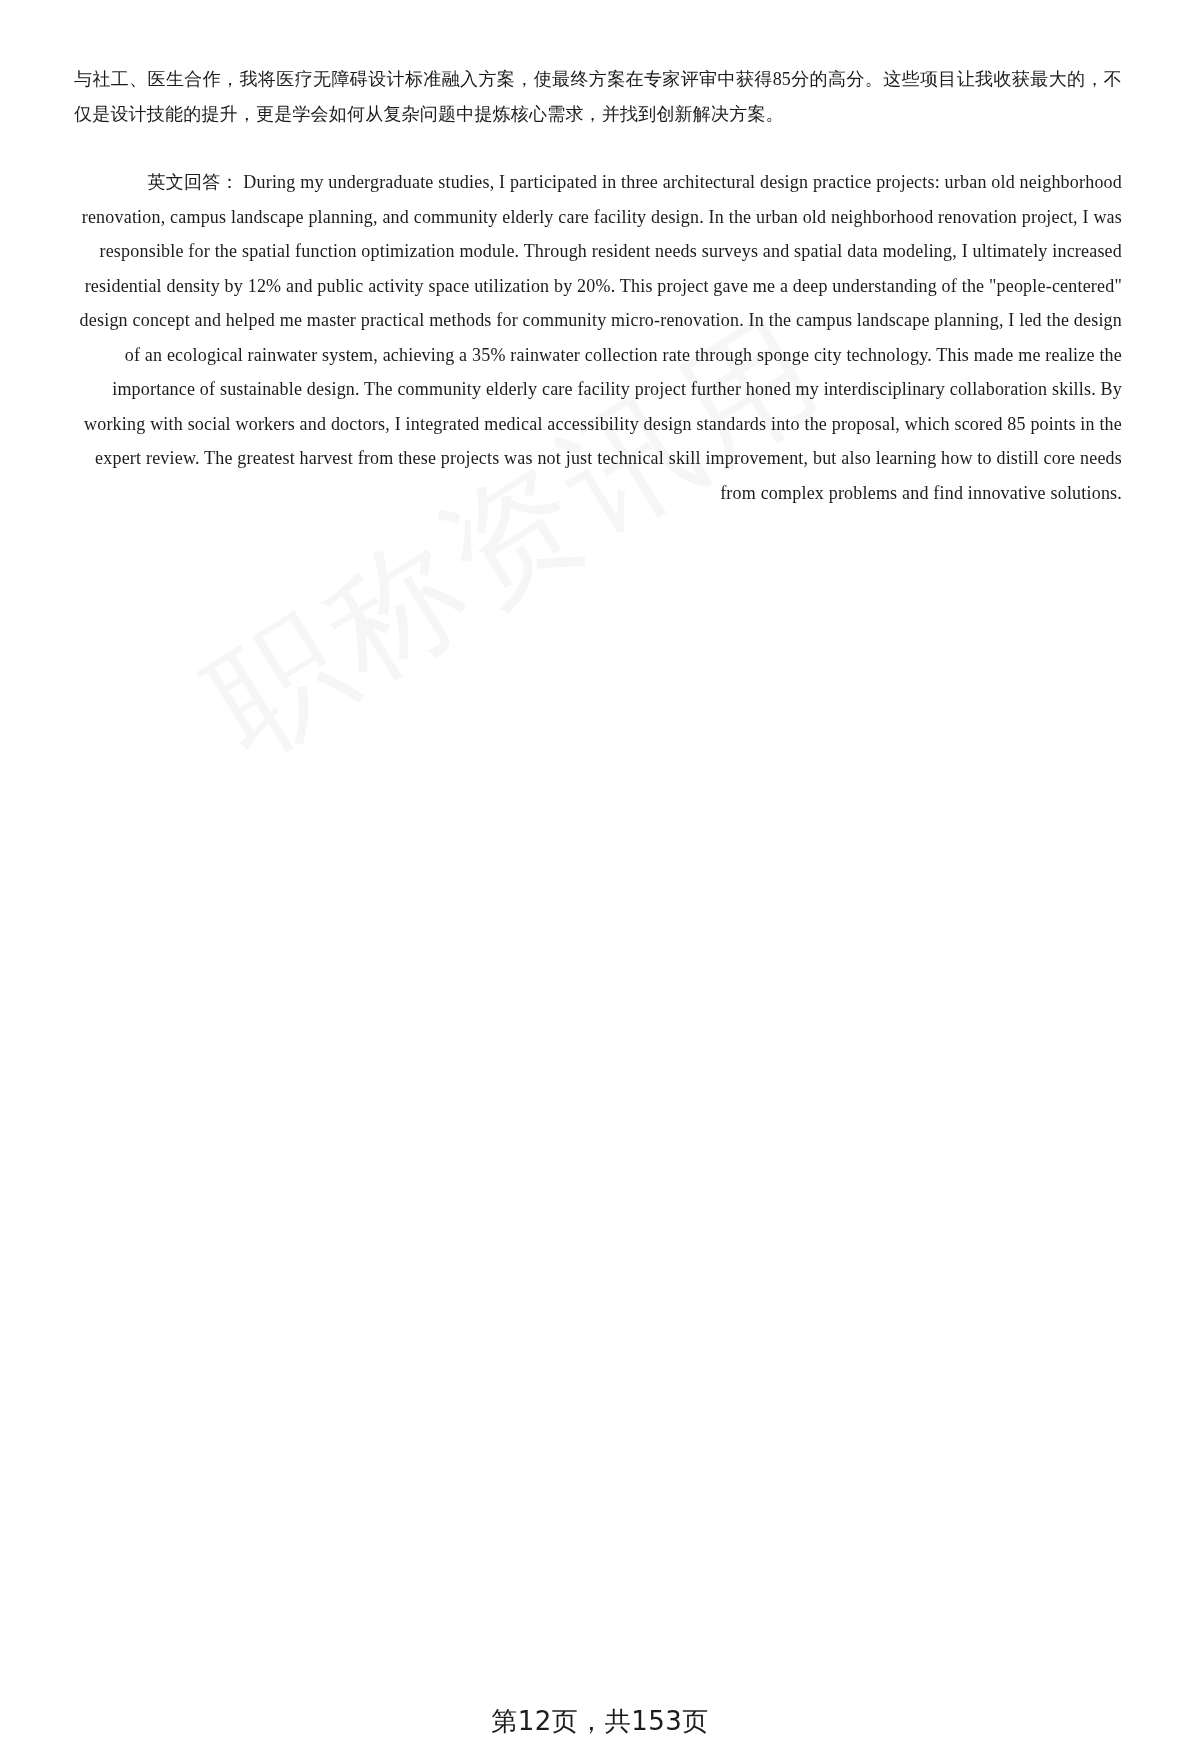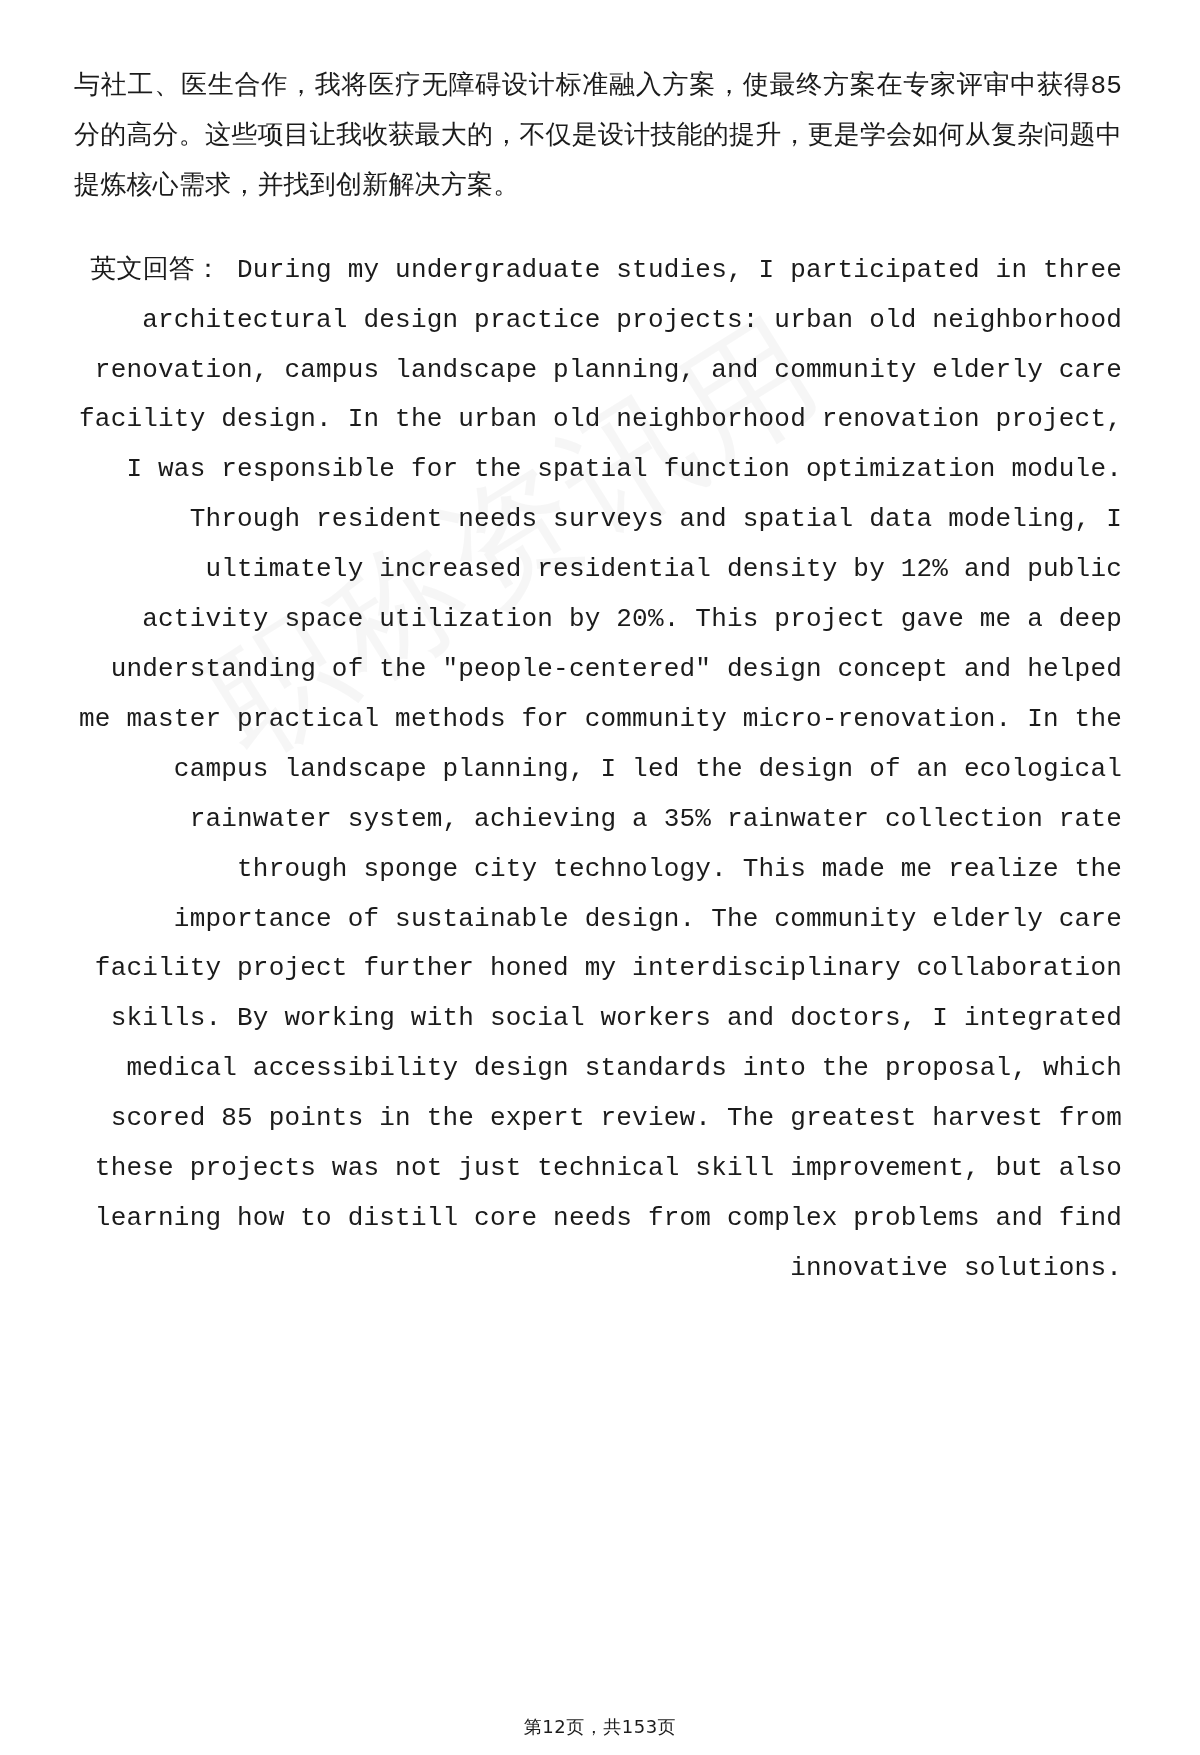--- a/index.html
+++ b/index.html
@@ -37,40 +37,40 @@
     font-family: "DejaVu Sans", sans-serif;
     letter-spacing: 6px;
     white-space: pre;
   }
   .content {
     position: relative;
     z-index: 1;
   }
   p.para {
     margin: 0 0 34px 0;
-    font-size: 26px;
+    font-size: 18px;
     line-height: 1.92;
     letter-spacing: 0.2px;
     text-align: justify;
-    font-family: Liberation Mono, monospace;
+    font-family: Liberation Serif, serif;
     color: #1b1b1b;
   }
   p.para.en {
     text-align: right;
   }
   p.para.last {
     margin-bottom: 0;
   }
   .footer {
     position: absolute;
     left: 0;
     right: 0;
     bottom: 16px;
     text-align: center;
-    font-size: 18px;
+    font-size: 26px;
     letter-spacing: 0.5px;
     font-family: "DejaVu Sans", "Liberation Sans", sans-serif;
     color: #1b1b1b;
     z-index: 2;
   }
 </style>
 </head>
 <body>
 
 <div class="page">

